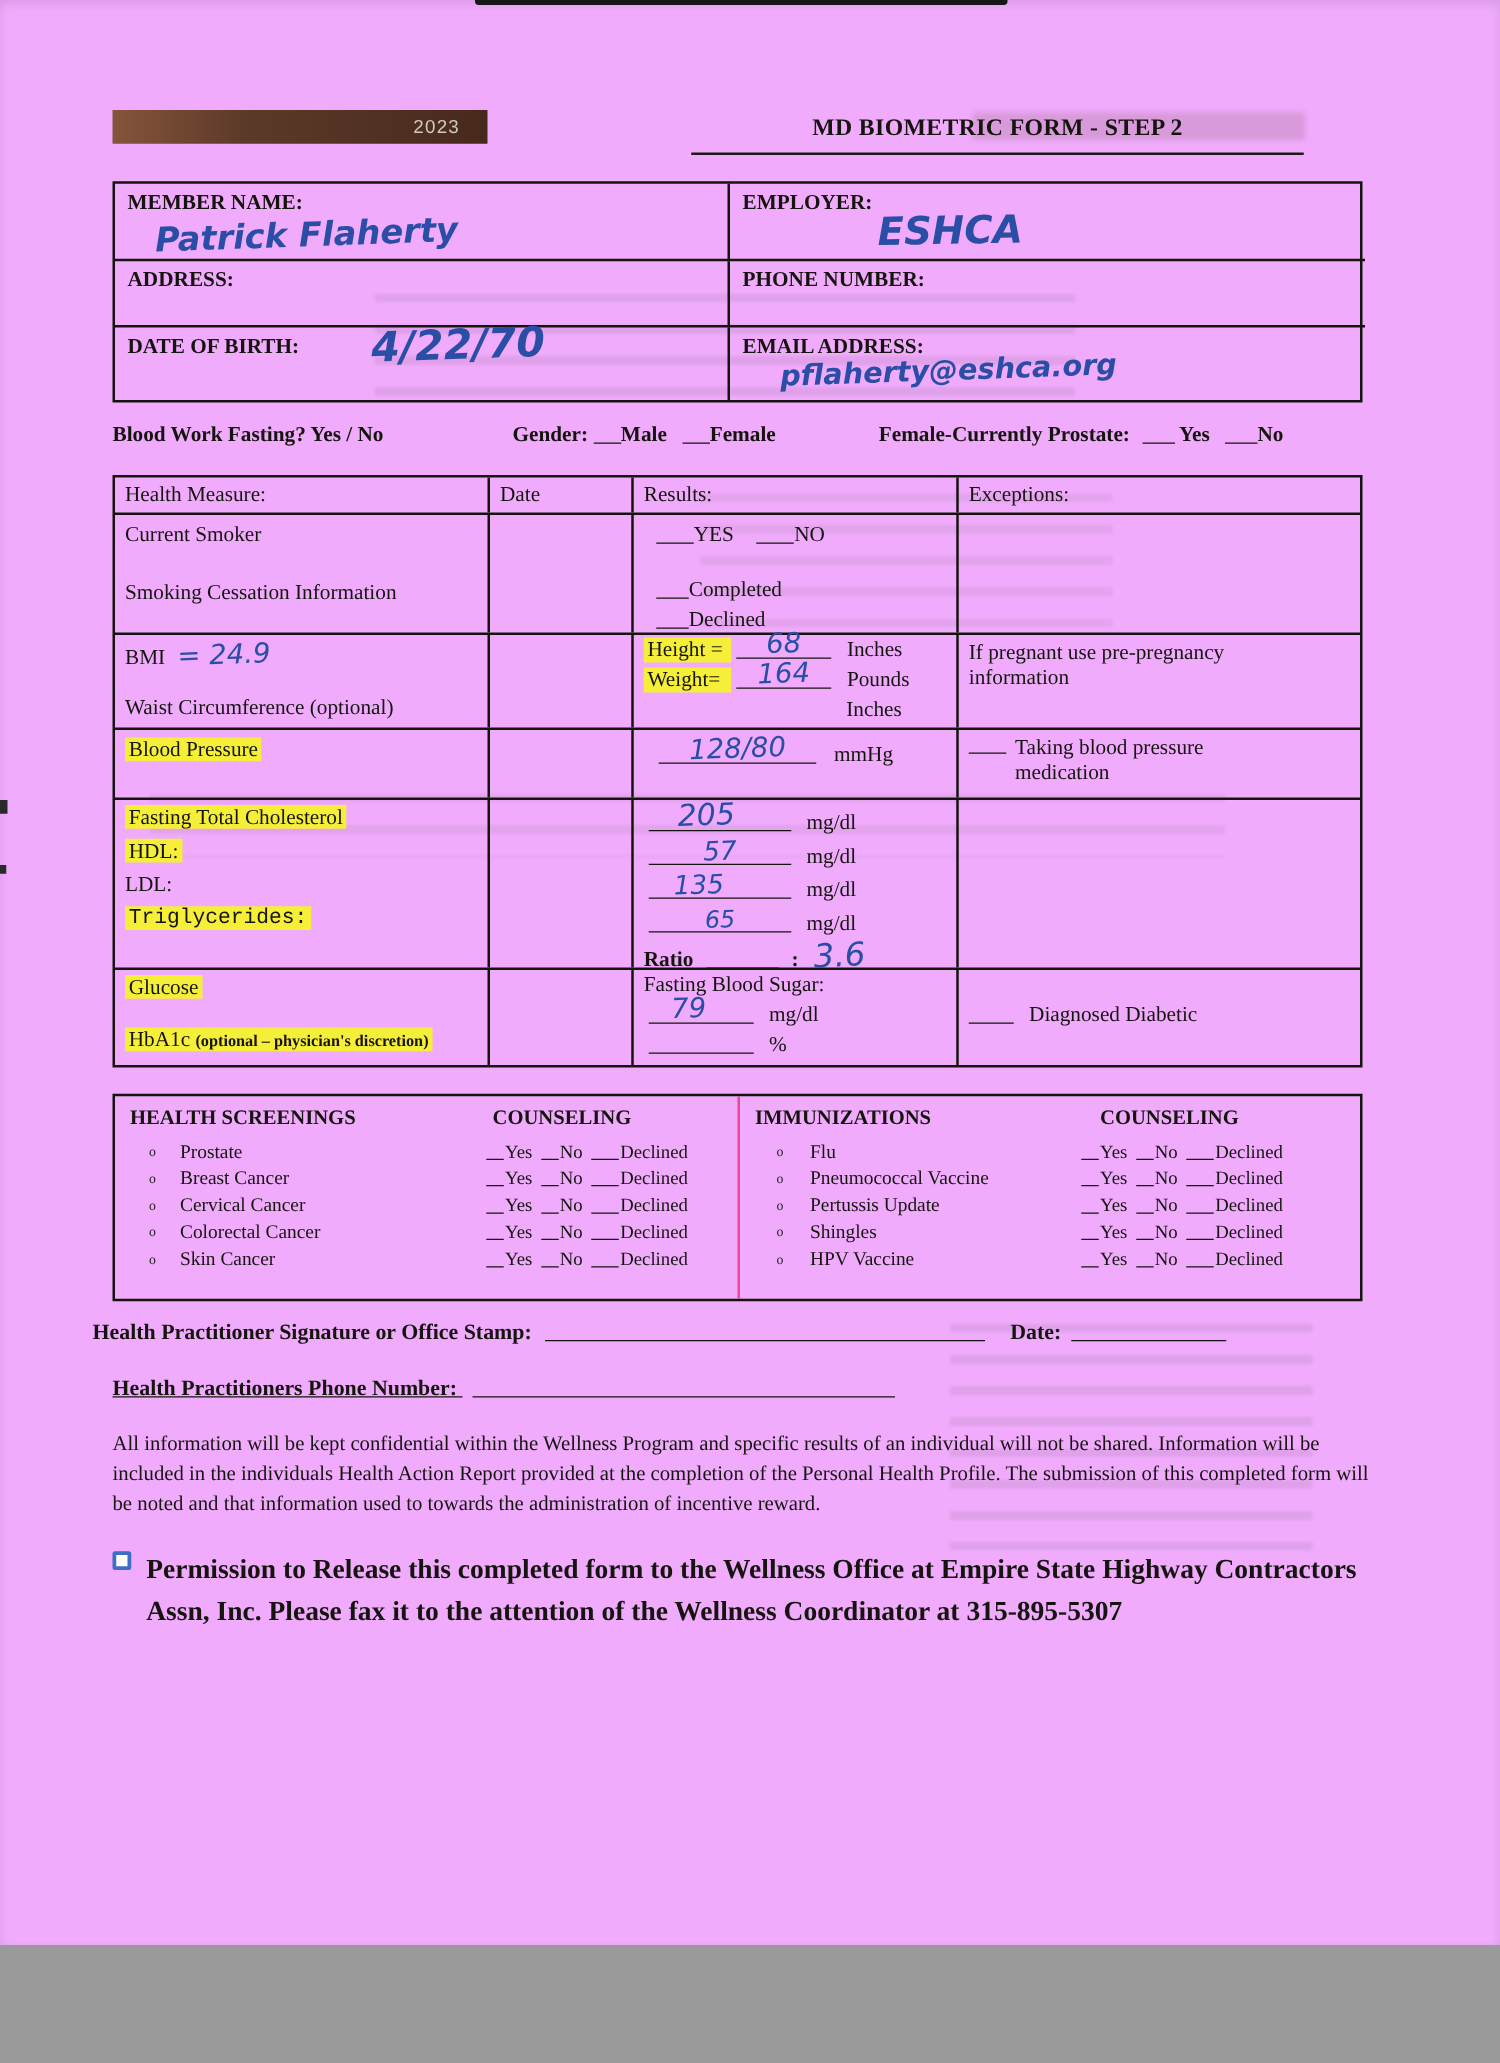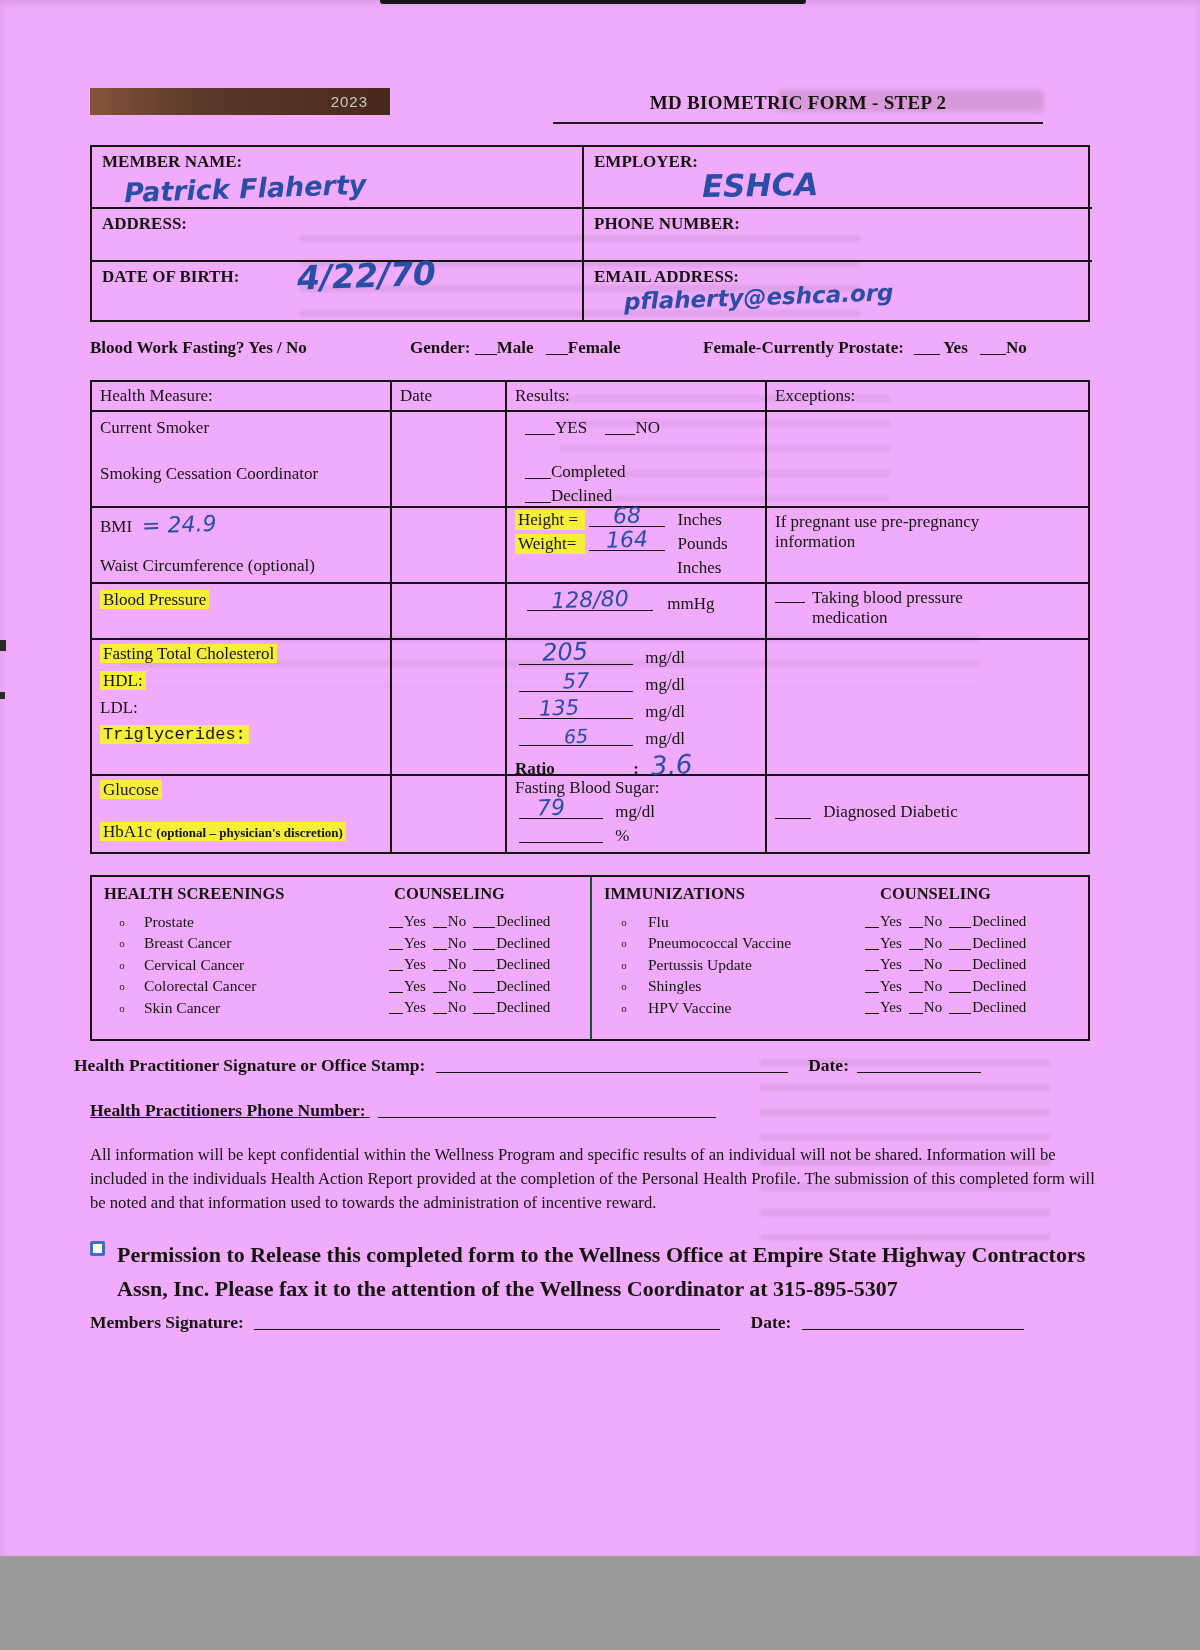--- a/index.html
+++ b/index.html
@@ -54,21 +54,21 @@
   .mrow:last-child { border-bottom:none; }
   .mcell { border-right:2px solid #15140f; position:relative; padding:4px 8px; }
   .mcell:last-child { border-right:none; }
 
   
   .screenings {
     left:90px; top:875px; width:1000px; height:166px;
     border:2.6px solid #15140f; display:grid; grid-template-columns:500px 500px; font-size:15.5px;
   }
   .shalf { position:relative; padding:6px 8px; }
-  .shalf.left { border-right:2px solid #14532d; }
+  .shalf.left { border-right:2px solid #ec4899; }
   .sitems { margin-top:28px; }
   .srow { display:grid; height:21.5px; align-items:center; }
   .srow.lhalf { grid-template-columns:44px 238px auto; }
   .srow.rhalf { grid-template-columns:48px 210px auto; }
   .bullet { font-size:11px; text-align:center; color:#222; }
   .couns { white-space:nowrap; font-size:15px; }
   .couns .blank { margin-left:7px; margin-right:1px; }
 
   
   .sigline { font-size:17.5px; white-space:nowrap; }
@@ -146,21 +146,21 @@
     <div class="mrow" style="height:30px;">
       <div class="mcell">Health Measure:</div>
       <div class="mcell">Date</div>
       <div class="mcell">Results:</div>
       <div class="mcell">Exceptions:</div>
     </div>
 
     <div class="mrow" style="height:96px;">
       <div class="mcell">
         <div class="ln" style="top:6px;">Current Smoker</div>
-        <div class="ln" style="top:52px;">Smoking Cessation Coordinator</div>
+        <div class="ln" style="top:52px;">Smoking Cessation Information</div>
       </div>
       <div class="mcell"></div>
       <div class="mcell">
         <div class="ln" style="top:6px; left:18px;">
           <span class="blank bw30"></span><span>YES</span>
           <span class="blank bw30" style="margin-left:14px;"></span><span>NO</span>
         </div>
         <div class="ln" style="top:50px; left:18px;">
           <span class="blank bw26"></span><span>Completed</span>
         </div>
@@ -360,20 +360,14 @@
     <span class="blank" style="width:338px; margin-left:8px;"></span>
   </div>
 
   <div class="abs para" style="left:90px; top:1143px; width:1006px;">All information will be kept confidential within the Wellness Program and specific results of an individual will not be shared. Information will be included in the individuals Health Action Report provided at the completion of the Personal Health Profile. The submission of this completed form will be noted and that information used to towards the administration of incentive reward.</div>
 
   <div class="abs" style="left:90px; top:1238px; width:1002px; position:absolute;">
     <span class="checkbox"></span>
     <div class="perm-text b">Permission to Release this completed form to the Wellness Office at Empire State Highway Contractors Assn, Inc.  Please fax it to the attention of the Wellness Coordinator at 315-895-5307</div>
   </div>
 
-  <div class="abs sigline" style="left:90px; top:1312px;">
-    <span class="b">Members Signature:</span>
-    <span class="blank" style="width:466px; margin-left:6px;"></span>
-    <span class="b" style="margin-left:26px;">Date:</span>
-    <span class="blank" style="width:222px; margin-left:6px;"></span>
-  </div>
 
 </div>
 
 </body></html>

